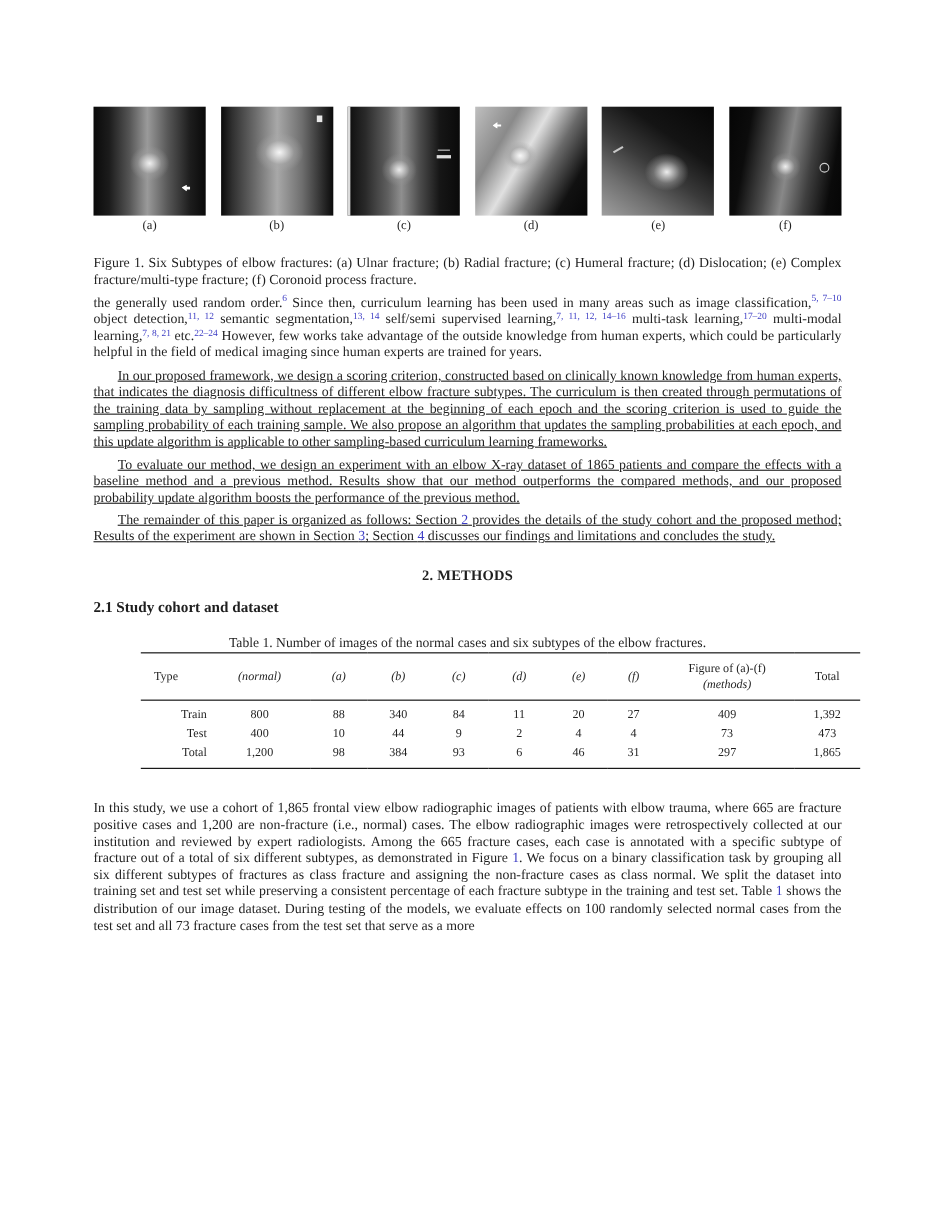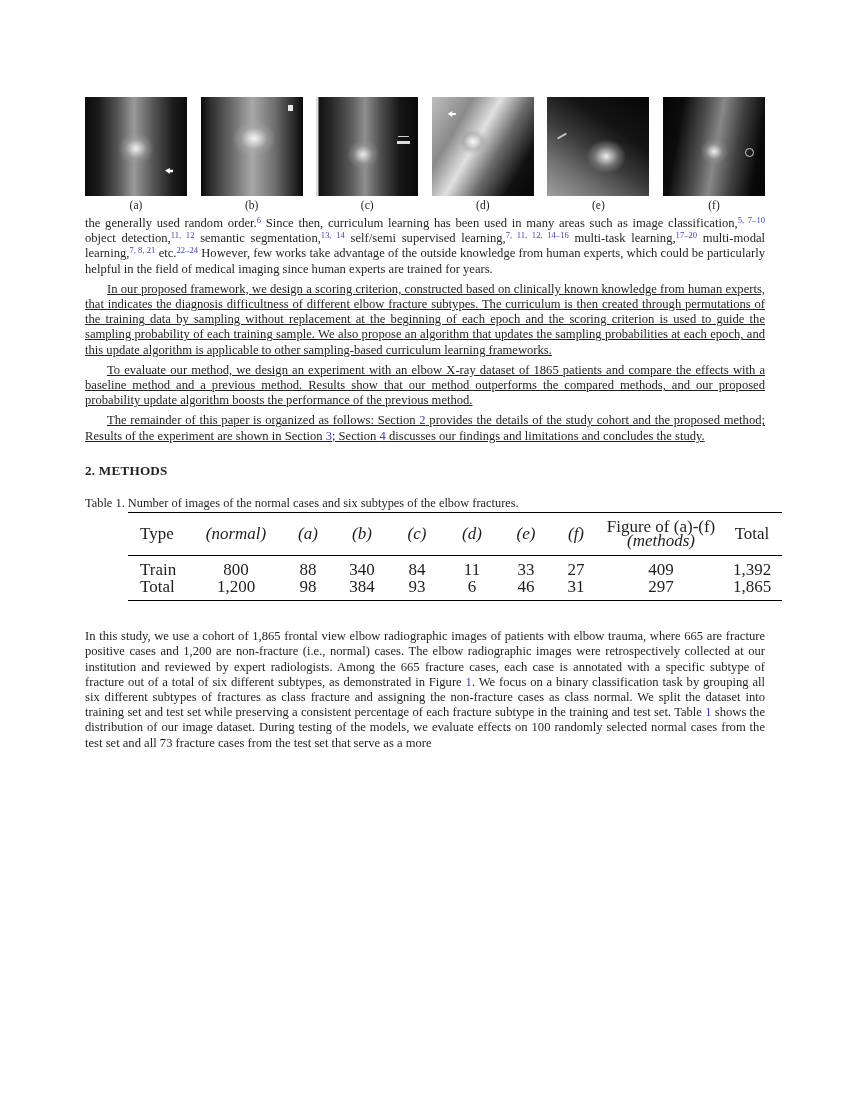--- a/index.html
+++ b/index.html
@@ -94,57 +94,59 @@
     vertical-align:baseline;
     position:relative;
     top:-4.5px;
     text-decoration:none;
   }
   a.ref{text-decoration:none;}
   .section-heading{
     margin:19px 0 0 0;
     font-size:13.2px;
     font-weight:bold;
+    text-align:center;
     letter-spacing:.2px;
   }
   .subsection-heading{
     margin:13px 0 0 0;
     font-size:13.8px;
     font-weight:bold;
     text-align:left;
   }
   
   .table-caption{
     margin:17px 0 0 0;
     font-size:12.4px;
+    text-align:center;
   }
   table.data-table{
     margin:1px 0 0 43px;
     width:594px;
     border-collapse:collapse;
     table-layout:fixed;
-    font-size:17px;
+    font-size:11px;
     border-top:1.6px solid #000;
     border-bottom:1.6px solid #000;
   }
   table.data-table thead th{
     font-weight:normal;
     padding:7px 2px 6px 2px;
     border-bottom:1px solid #000;
     text-align:center;
     vertical-align:middle;
     line-height:14.5px;
   }
   table.data-table thead th.col-0{text-align:left;padding-left:12px;}
   table.data-table td{
     padding:1.2px 2px;
     text-align:center;
     line-height:15px;
   }
-  table.data-table td.col-0{text-align:left;padding-left:12px;}
+  table.data-table td.col-0{text-align:right;padding-left:12px;}
   table.data-table tbody tr:first-child td{padding-top:6px;}
   table.data-table tbody tr:last-child td{padding-bottom:6px;}
   .hdr-italic{font-style:italic;}
   .after-table{margin-top:28px;}
   .c0{width:62px}.c1{width:92px}.c2{width:52px}.c3{width:56px}.c4{width:54px}
   .c5{width:56px}.c6{width:52px}.c7{width:48px}.c8{width:122px}.c9{width:60px}
 </style>
 </head>
 <body>
 
@@ -171,30 +173,32 @@
           </div>
           <div class="fig-item">
             <div class="xray xray-5"></div>
             <div class="fig-label">(e)</div>
           </div>
           <div class="fig-item">
             <div class="xray xray-6"></div>
             <div class="fig-label">(f)</div>
           </div>
         </div>
+      <p class="figure-caption">Figure 1. Six Subtypes of elbow fractures: (a) Ulnar fracture; (b) Radial fracture; (c) Humeral fracture; (d) Dislocation; (e) Complex fracture/multi-type fracture; (f) Coronoid process fracture.</p>
     </div>
 
     <div id="paragraphs-top">
         <p class="body-par first">the generally used random order.<sup class="cite" style="color: rgb(60, 60, 196);">6</sup> Since then, curriculum learning has been used in many areas such as image classification,<sup class="cite" style="color: rgb(60, 60, 196);">5, 7–10</sup> object detection,<sup class="cite" style="color: rgb(60, 60, 196);">11, 12</sup> semantic segmentation,<sup class="cite" style="color: rgb(60, 60, 196);">13, 14</sup> self/semi supervised learning,<sup class="cite" style="color: rgb(60, 60, 196);">7, 11, 12, 14–16</sup> multi-task learning,<sup class="cite" style="color: rgb(60, 60, 196);">17–20</sup> multi-modal learning,<sup class="cite" style="color: rgb(60, 60, 196);">7, 8, 21</sup> etc.<sup class="cite" style="color: rgb(60, 60, 196);">22–24</sup> However, few works take advantage of the outside knowledge from human experts, which could be particularly helpful in the field of medical imaging since human experts are trained for years.</p>
         <p class="body-par indent">In our proposed framework, we design a scoring criterion, constructed based on clinically known knowledge from human experts, that indicates the diagnosis difficultness of different elbow fracture subtypes. The curriculum is then created through permutations of the training data by sampling without replacement at the beginning of each epoch and the scoring criterion is used to guide the sampling probability of each training sample. We also propose an algorithm that updates the sampling probabilities at each epoch, and this update algorithm is applicable to other sampling-based curriculum learning frameworks.</p>
         <p class="body-par indent">To evaluate our method, we design an experiment with an elbow X-ray dataset of 1865 patients and compare the effects with a baseline method and a previous method. Results show that our method outperforms the compared methods, and our proposed probability update algorithm boosts the performance of the previous method.</p>
         <p class="body-par indent">The remainder of this paper is organized as follows: Section <a class="ref" style="color: rgb(60, 60, 196);">2</a> provides the details of the study cohort and the proposed method; Results of the experiment are shown in Section <a class="ref" style="color: rgb(60, 60, 196);">3</a>; Section <a class="ref" style="color: rgb(60, 60, 196);">4</a> discusses our findings and limitations and concludes the study.</p>
       </div>
 
     <h2 class="section-heading">2. METHODS</h2>
+    <h3 class="subsection-heading">2.1 Study cohort and dataset</h3>
 
     <div class="table-block">
       <p class="table-caption">Table 1. Number of images of the normal cases and six subtypes of the elbow fractures.</p>
       <table class="data-table">
         <colgroup>
           <col class="c0">
             <col class="c1">
             <col class="c2">
             <col class="c3">
             <col class="c4">
@@ -219,24 +223,36 @@
             </tr>
           </thead>
         <tbody id="table-body">
             <tr>
               <td class="col-0">Train</td>
               <td class="col-1">800</td>
               <td class="col-2">88</td>
               <td class="col-3">340</td>
               <td class="col-4">84</td>
               <td class="col-5">11</td>
-              <td class="col-6">33</td>
+              <td class="col-6">20</td>
               <td class="col-7">27</td>
               <td class="col-8">409</td>
               <td class="col-9">1,392</td>
+            </tr>
+            <tr>
+              <td class="col-0">Test</td>
+              <td class="col-1">400</td>
+              <td class="col-2">10</td>
+              <td class="col-3">44</td>
+              <td class="col-4">9</td>
+              <td class="col-5">2</td>
+              <td class="col-6">4</td>
+              <td class="col-7">4</td>
+              <td class="col-8">73</td>
+              <td class="col-9">473</td>
             </tr>
             <tr>
               <td class="col-0">Total</td>
               <td class="col-1">1,200</td>
               <td class="col-2">98</td>
               <td class="col-3">384</td>
               <td class="col-4">93</td>
               <td class="col-5">6</td>
               <td class="col-6">46</td>
               <td class="col-7">31</td>

